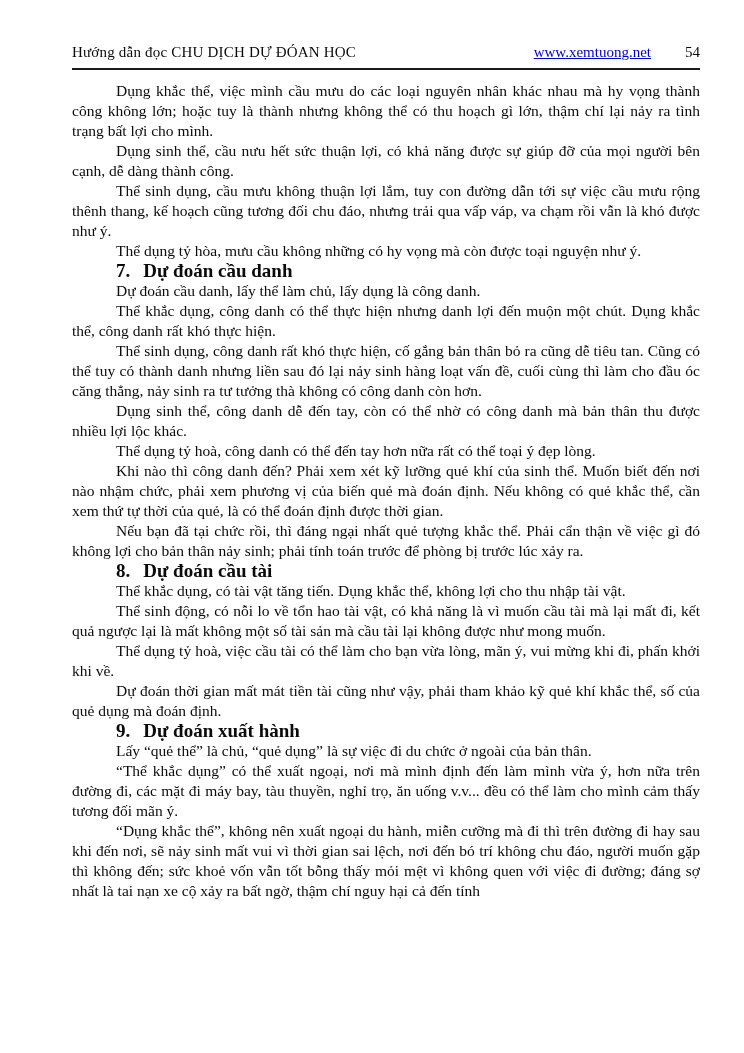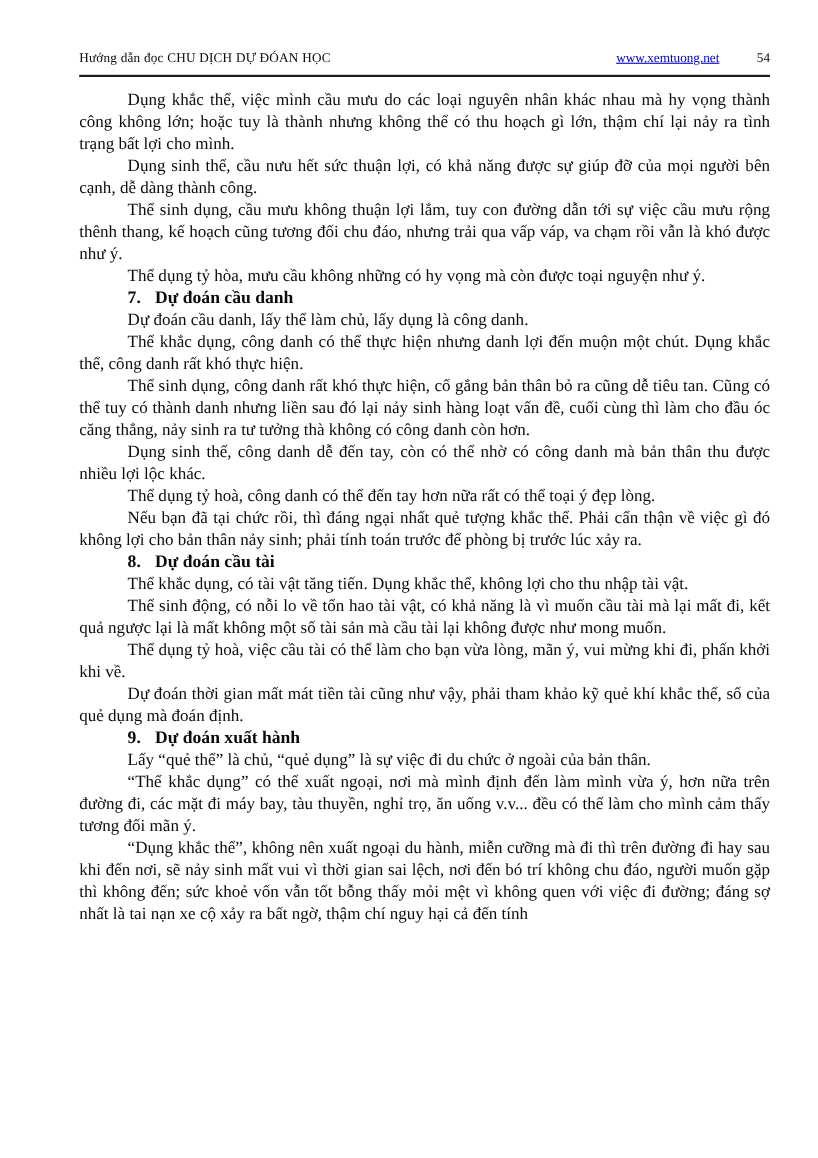--- a/index.html
+++ b/index.html
@@ -12,21 +12,21 @@
     box-sizing: border-box;
     padding: 42px 44px 0 72px;
     font-family: "Liberation Serif", "DejaVu Serif", serif;
     color: #0b0b0b;
     overflow: hidden;
   }
   .header {
     display: flex;
     align-items: flex-end;
     justify-content: space-between;
-    font-size: 12px;
+    font-size: 15px;
     line-height: 20px;
     white-space: nowrap;
   }
   .header-title { letter-spacing: 0.2px; }
   .header-right { display: flex; align-items: baseline; gap: 34px; }
   .header-link {
     color: #0000cd;
     text-decoration: underline;
     cursor: pointer;
     margin-left: 16px;
@@ -42,21 +42,21 @@
     line-height: 20px;
     text-align: justify;
   }
   .doc-body p {
     margin: 0;
     text-indent: 44px;
   }
   .doc-body h3 {
     margin: 0;
     padding-left: 44px;
-    font-size: 16px;
+    font-size: 19px;
     line-height: 20px;
     font-weight: bold;
   }
   .doc-body h3 .h-num { margin-right: 13px; }
 </style>
 </head>
 <body>
 
 <div class="page">
 
@@ -78,20 +78,21 @@
 
     <h3>
       <span class="h-num">7.</span><span>Dự đoán cầu danh</span>
     </h3>
 
     <p>Dự đoán cầu danh, lấy thể làm chủ, lấy dụng là công danh.</p>
     <p>Thể khắc dụng, công danh có thể thực hiện nhưng danh lợi đến muộn một chút. Dụng khắc thể, công danh rất khó thực hiện.</p>
     <p>Thể sinh dụng, công danh rất khó thực hiện, cố gắng bản thân bỏ ra cũng dễ tiêu tan. Cũng có thể tuy có thành danh nhưng liền sau đó lại nảy sinh hàng loạt vấn đề, cuối cùng thì làm cho đầu óc căng thẳng, nảy sinh ra tư tưởng thà không có công danh còn hơn.</p>
     <p>Dụng sinh thể, công danh dễ đến tay, còn có thể nhờ có công danh mà bản thân thu được nhiều lợi lộc khác.</p>
     <p>Thể dụng tỷ hoà, công danh có thể đến tay hơn nữa rất có thể toại ý đẹp lòng.</p>
+    <p>Khi nào thì công danh đến? Phải xem xét kỹ lưỡng quẻ khí của sinh thể. Muốn biết đến nơi nào nhậm chức, phải xem phương vị của biến quẻ mà đoán định. Nếu không có quẻ khắc thể, cần xem thứ tự thời của quẻ, là có thể đoán định được thời gian.</p>
     <p>Nếu bạn đã tại chức rồi, thì đáng ngại nhất quẻ tượng khắc thể. Phải cẩn thận về việc gì đó không lợi cho bản thân nảy sinh; phải tính toán trước để phòng bị trước lúc xảy ra.</p>
 
     <h3>
       <span class="h-num">8.</span><span>Dự đoán cầu tài</span>
     </h3>
 
     <p>Thể khắc dụng, có tài vật tăng tiến. Dụng khắc thể, không lợi cho thu nhập tài vật.</p>
     <p>Thể sinh động, có nỗi lo về tổn hao tài vật, có khả năng là vì muốn cầu tài mà lại mất đi, kết quả ngược lại là mất không một số tài sản mà cầu tài lại không được như mong muốn.</p>
     <p>Thể dụng tỷ hoà, việc cầu tài có thể làm cho bạn vừa lòng, mãn ý, vui mừng khi đi, phấn khởi khi về.</p>
     <p>Dự đoán thời gian mất mát tiền tài cũng như vậy, phải tham khảo kỹ quẻ khí khắc thể, số của quẻ dụng mà đoán định.</p>

